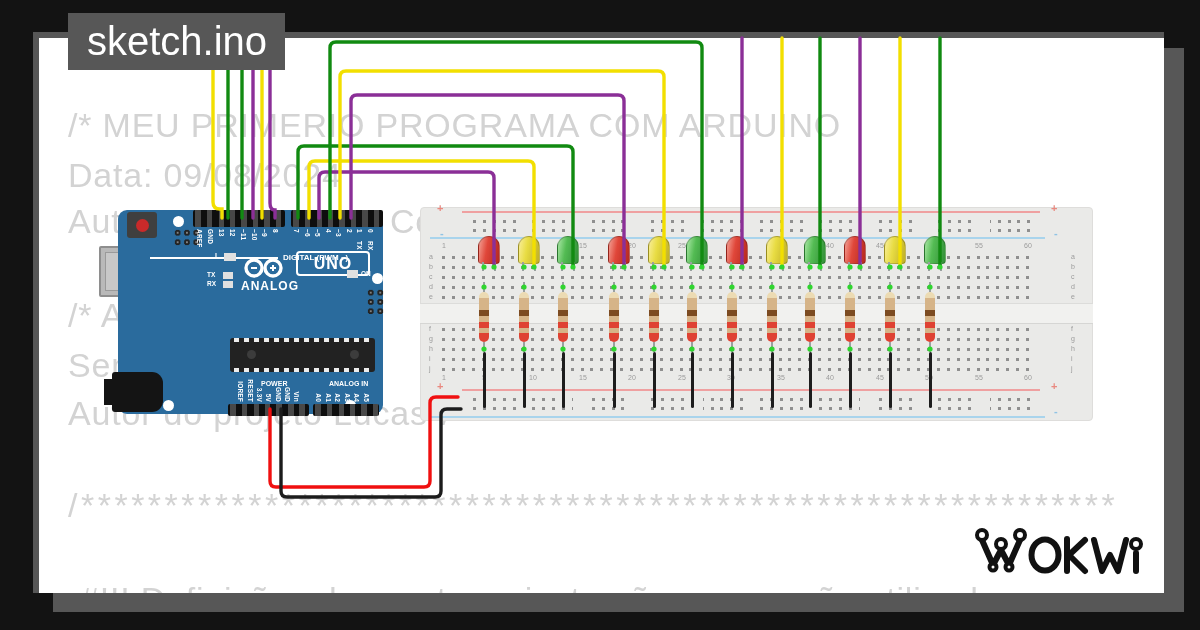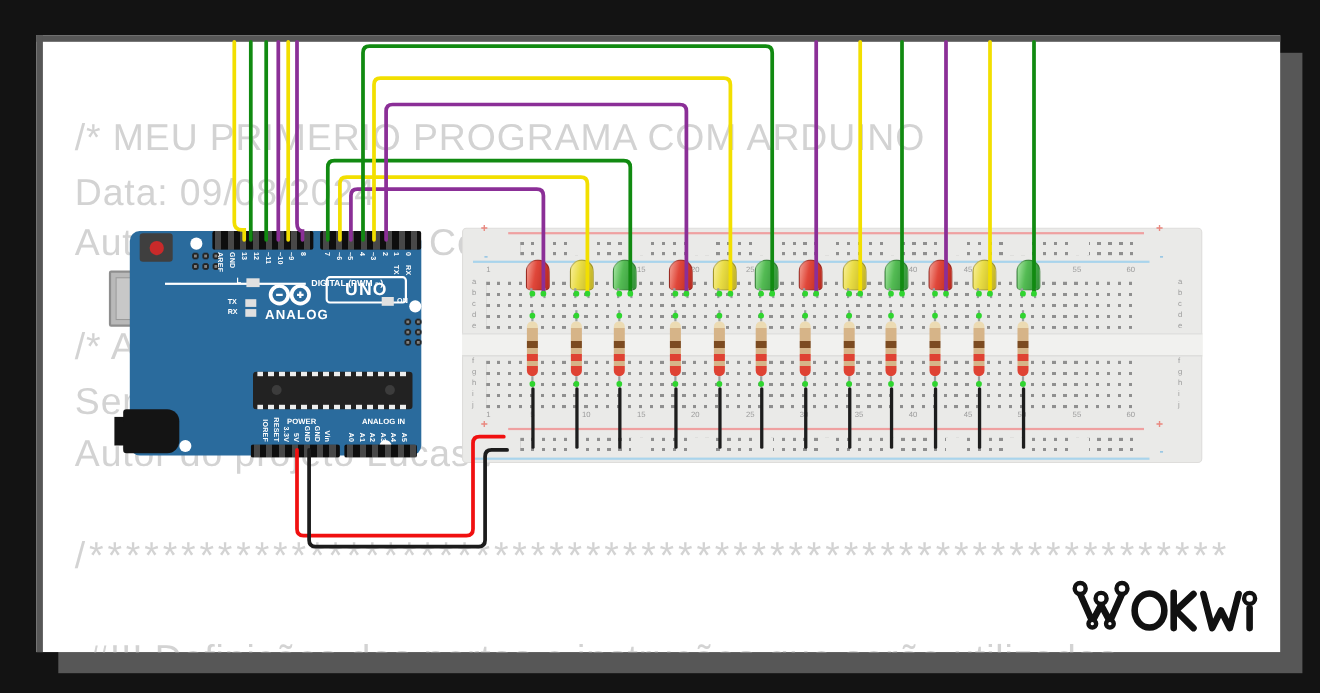--- a/index.html
+++ b/index.html
@@ -388,13 +388,14 @@
           <circle cx="890" cy="287" r="2.6"></circle>
           <circle cx="890" cy="349" r="2.6"></circle>
         <circle cx="930" cy="267" r="2.6"></circle>
           <circle cx="940" cy="267" r="2.6"></circle>
           <circle cx="930" cy="287" r="2.6"></circle>
           <circle cx="930" cy="349" r="2.6"></circle>
       </g>
     </svg>
   </div>
 
+  <div class="title-box">sketch.ino</div>
 </div>
 
 </body></html>

